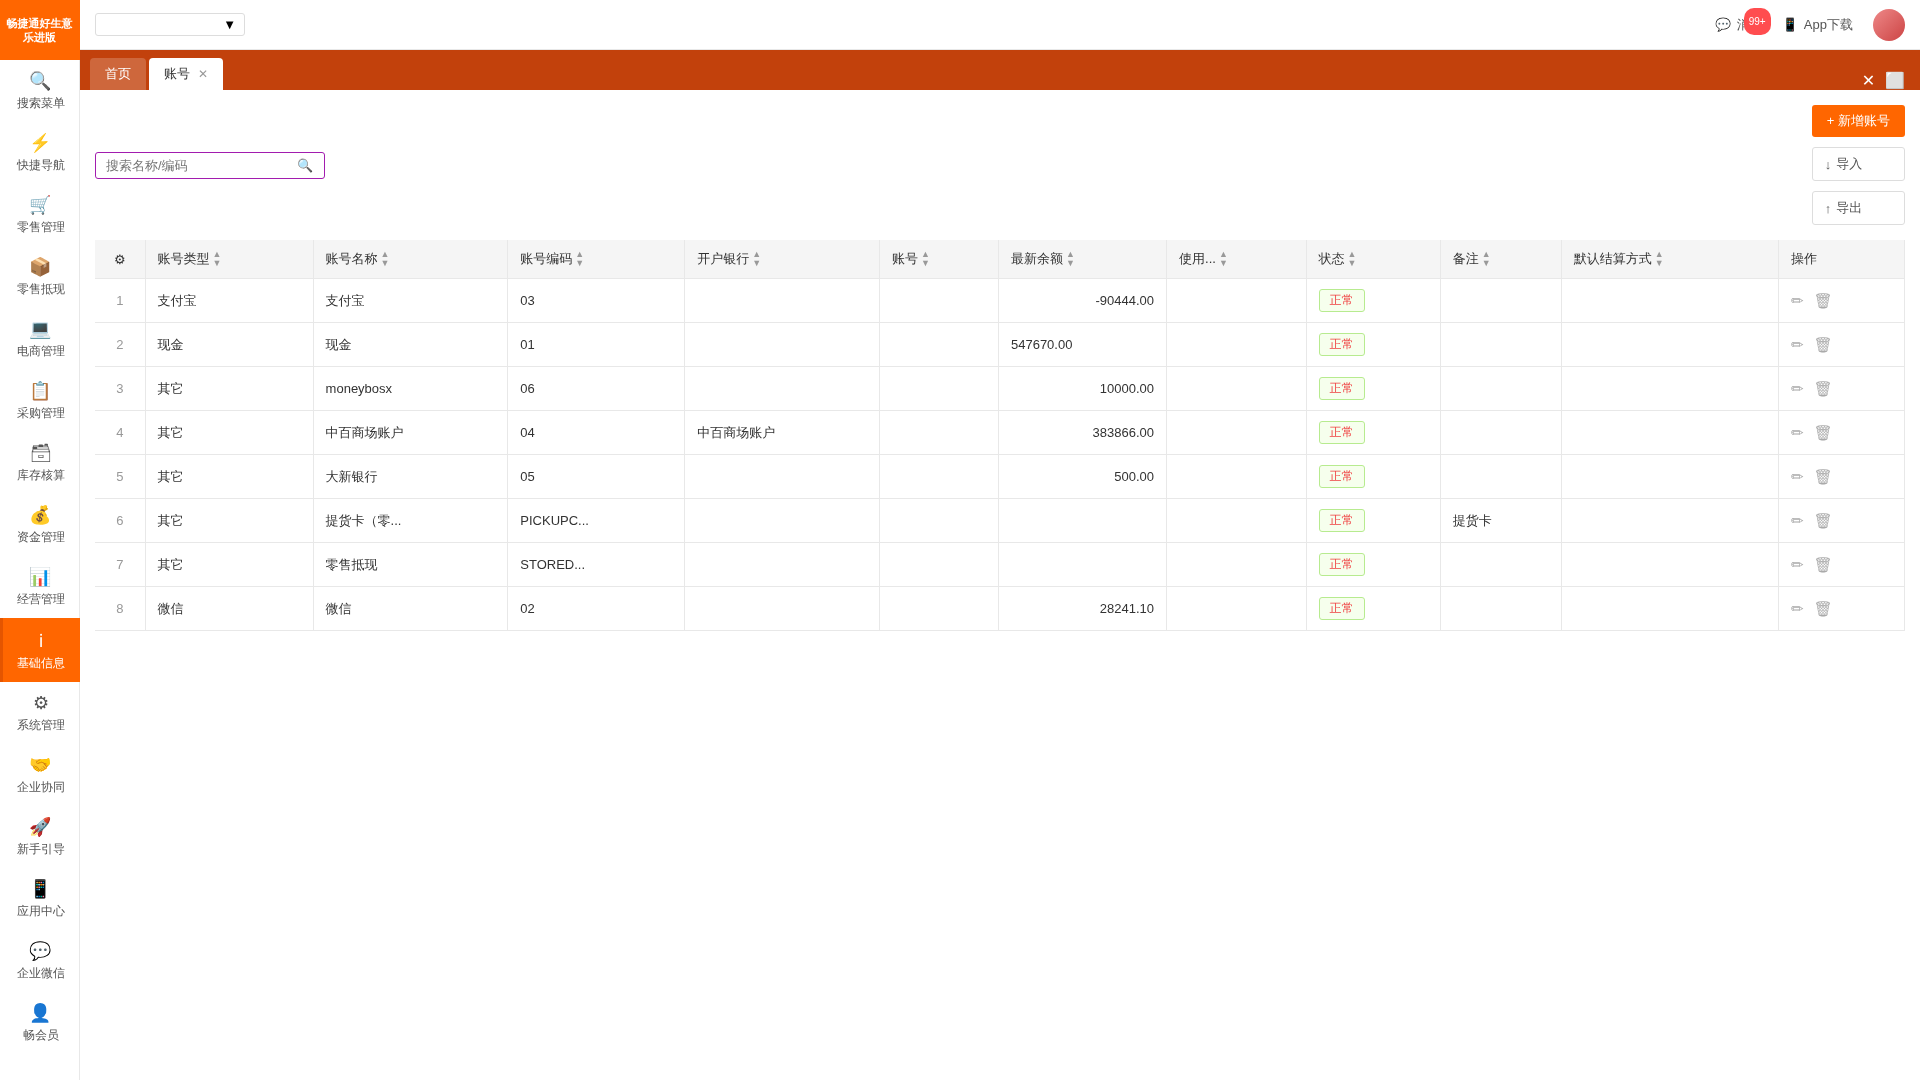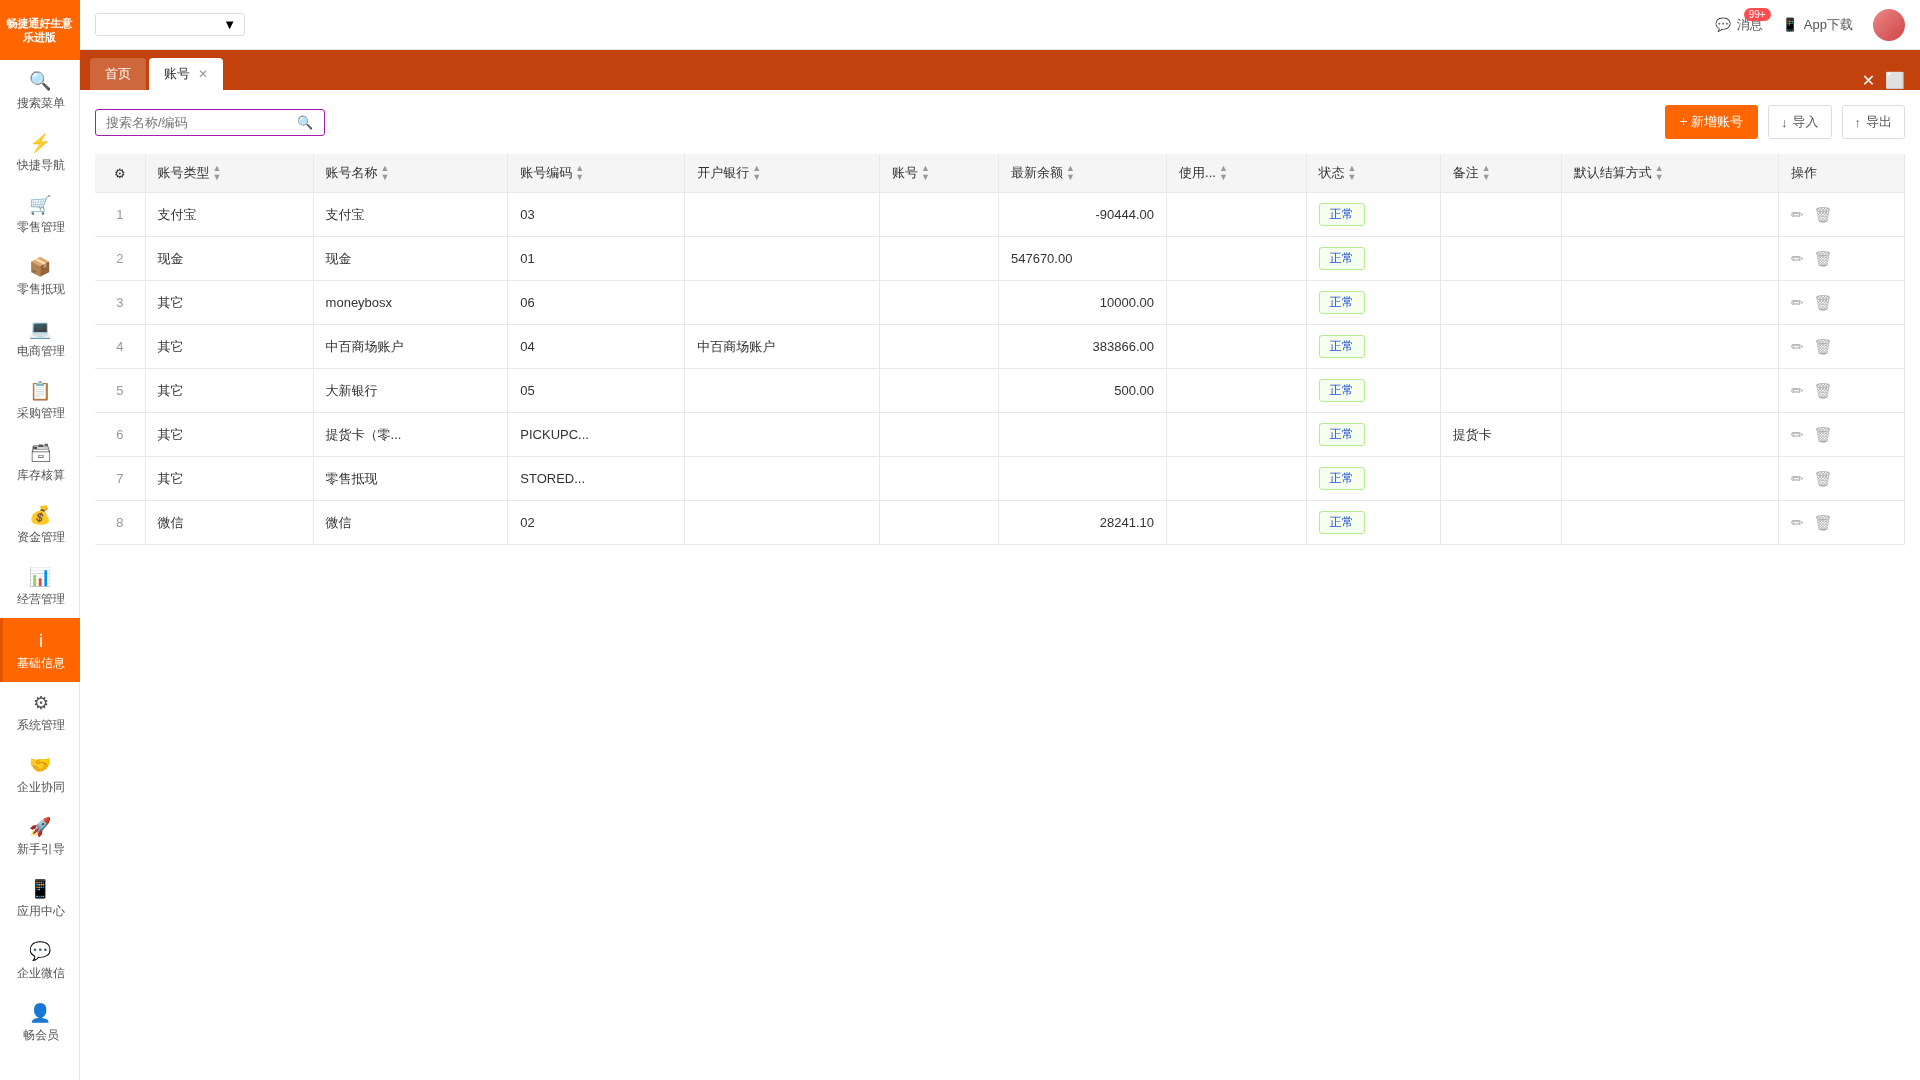--- a/index.html
+++ b/index.html
@@ -16,52 +16,52 @@
     
     .main { flex: 1; display: flex; flex-direction: column; height: 100%; }
 
     
     .topbar { height: 50px; background: #fff; display: flex; align-items: center; justify-content: space-between; padding: 0 15px; border-bottom: 1px solid #e8e8e8; flex-shrink: 0; }
     .topbar-left { display: flex; align-items: center; gap: 15px; }
     .topbar-search { display: flex; align-items: center; border: 1px solid #ddd; border-radius: 3px; padding: 3px 8px; width: 150px; }
     .topbar-search input { border: none; outline: none; font-size: 12px; width: 100%; }
     .topbar-right { display: flex; align-items: center; gap: 20px; }
     .topbar-messages { display: flex; align-items: center; gap: 5px; position: relative; color: #555; font-size: 13px; cursor: pointer; }
-    .badge { background: #ff4d4f; color: #fff; border-radius: 10px; font-size: 10px; padding: 1px 5px; position: absolute; top: -8px; right: -8px; }
+    .badge { background: #ff4d4f; color: #fff; border-radius: 10px; font-size: 10px; padding: 8px 5px; position: absolute; top: -8px; right: -8px; }
     .topbar-app { display: flex; align-items: center; gap: 5px; color: #555; font-size: 13px; cursor: pointer; }
     .topbar-avatar { width: 32px; height: 32px; border-radius: 50%; background: #ccc; overflow: hidden; }
 
     
     .tabbar { height: 40px; background: #20b5b5; display: flex; align-items: flex-end; padding: 0 0 0 10px; flex-shrink: 0; }
     .tab { height: 32px; padding: 0 15px; display: flex; align-items: center; gap: 8px; border-radius: 4px 4px 0 0; cursor: pointer; font-size: 13px; color: #fff; background: rgba(255,255,255,0.2); margin-right: 3px; }
     .tab.active { background: #fff; color: #333; }
     .tab .close-icon { font-size: 12px; color: #999; cursor: pointer; }
     .tabbar-actions { margin-left: auto; display: flex; align-items: center; padding: 0 15px; gap: 10px; }
     .tabbar-action-icon { color: #fff; font-size: 16px; cursor: pointer; }
 
     
     .content { flex: 1; background: #fff; padding: 15px; overflow-y: auto; display: flex; flex-direction: column; }
     .content-toolbar { display: flex; align-items: center; justify-content: space-between; margin-bottom: 15px; }
     .search-box { display: flex; align-items: center; border: 1px solid #a21caf; border-radius: 3px; padding: 5px 10px; width: 230px; gap: 6px; }
     .search-box input { border: none; outline: none; font-size: 13px; flex: 1; color: #999; }
-    .toolbar-actions { display: flex; gap: 10px; }
+    .toolbar-actions { display: flex; gap: 10px; flex-direction: column; }
     .btn-primary { background: #ff6600; color: #fff; border: none; padding: 7px 15px; border-radius: 3px; cursor: pointer; font-size: 13px; display: flex; align-items: center; gap: 5px; }
     .btn-default { background: #fff; color: #555; border: 1px solid #ddd; padding: 7px 12px; border-radius: 3px; cursor: pointer; font-size: 13px; display: flex; align-items: center; gap: 5px; }
 
     
     .table-wrapper { flex: 1; overflow-x: auto; }
     table { width: 100%; border-collapse: collapse; }
     thead tr { background: #f5f5f5; }
     thead th { padding: 10px 12px; text-align: left; font-weight: 500; color: #333; border-bottom: 1px solid #e8e8e8; border-right: 1px solid #e8e8e8; font-size: 13px; white-space: nowrap; }
     thead th:first-child { width: 50px; text-align: center; }
     tbody tr { border-bottom: 1px solid #e8e8e8; }
     tbody td { padding: 10px 12px; color: #333; border-right: 1px solid #e8e8e8; font-size: 13px; white-space: nowrap; }
     tbody td:first-child { text-align: center; color: #999; }
     .status-badge { display: inline-block; padding: 2px 10px; border-radius: 3px; font-size: 12px; background: #f0f0f0; color: #555; border: 1px solid #ddd; }
-    .status-normal { background: #f6ffed; color: #1d4ed8; border-color: #b7eb8f; }
+    .status-normal { background: #f6ffed; color: #ef4444; border-color: #b7eb8f; }
     .action-icons { display: flex; gap: 10px; }
     .action-icon { color: #aaa; cursor: pointer; font-size: 15px; }
     .col-sort { display: inline-flex; align-items: center; gap: 3px; cursor: pointer; }
     .sort-arrows { display: flex; flex-direction: column; font-size: 9px; line-height: 1; color: #999; }
 
     
     .pagination { display: flex; align-items: center; justify-content: flex-end; padding: 12px 10px; gap: 8px; font-size: 13px; color: #555; border-top: 1px solid #e8e8e8; }
     .pagination-select { border: 1px solid #ddd; border-radius: 3px; padding: 3px 6px; font-size: 13px; }
     .pagination-btn { width: 28px; height: 28px; display: flex; align-items: center; justify-content: center; border: 1px solid #ddd; border-radius: 3px; cursor: pointer; color: #555; background: #fff; }
     .pagination-btn.disabled { color: #ccc; cursor: not-allowed; }

